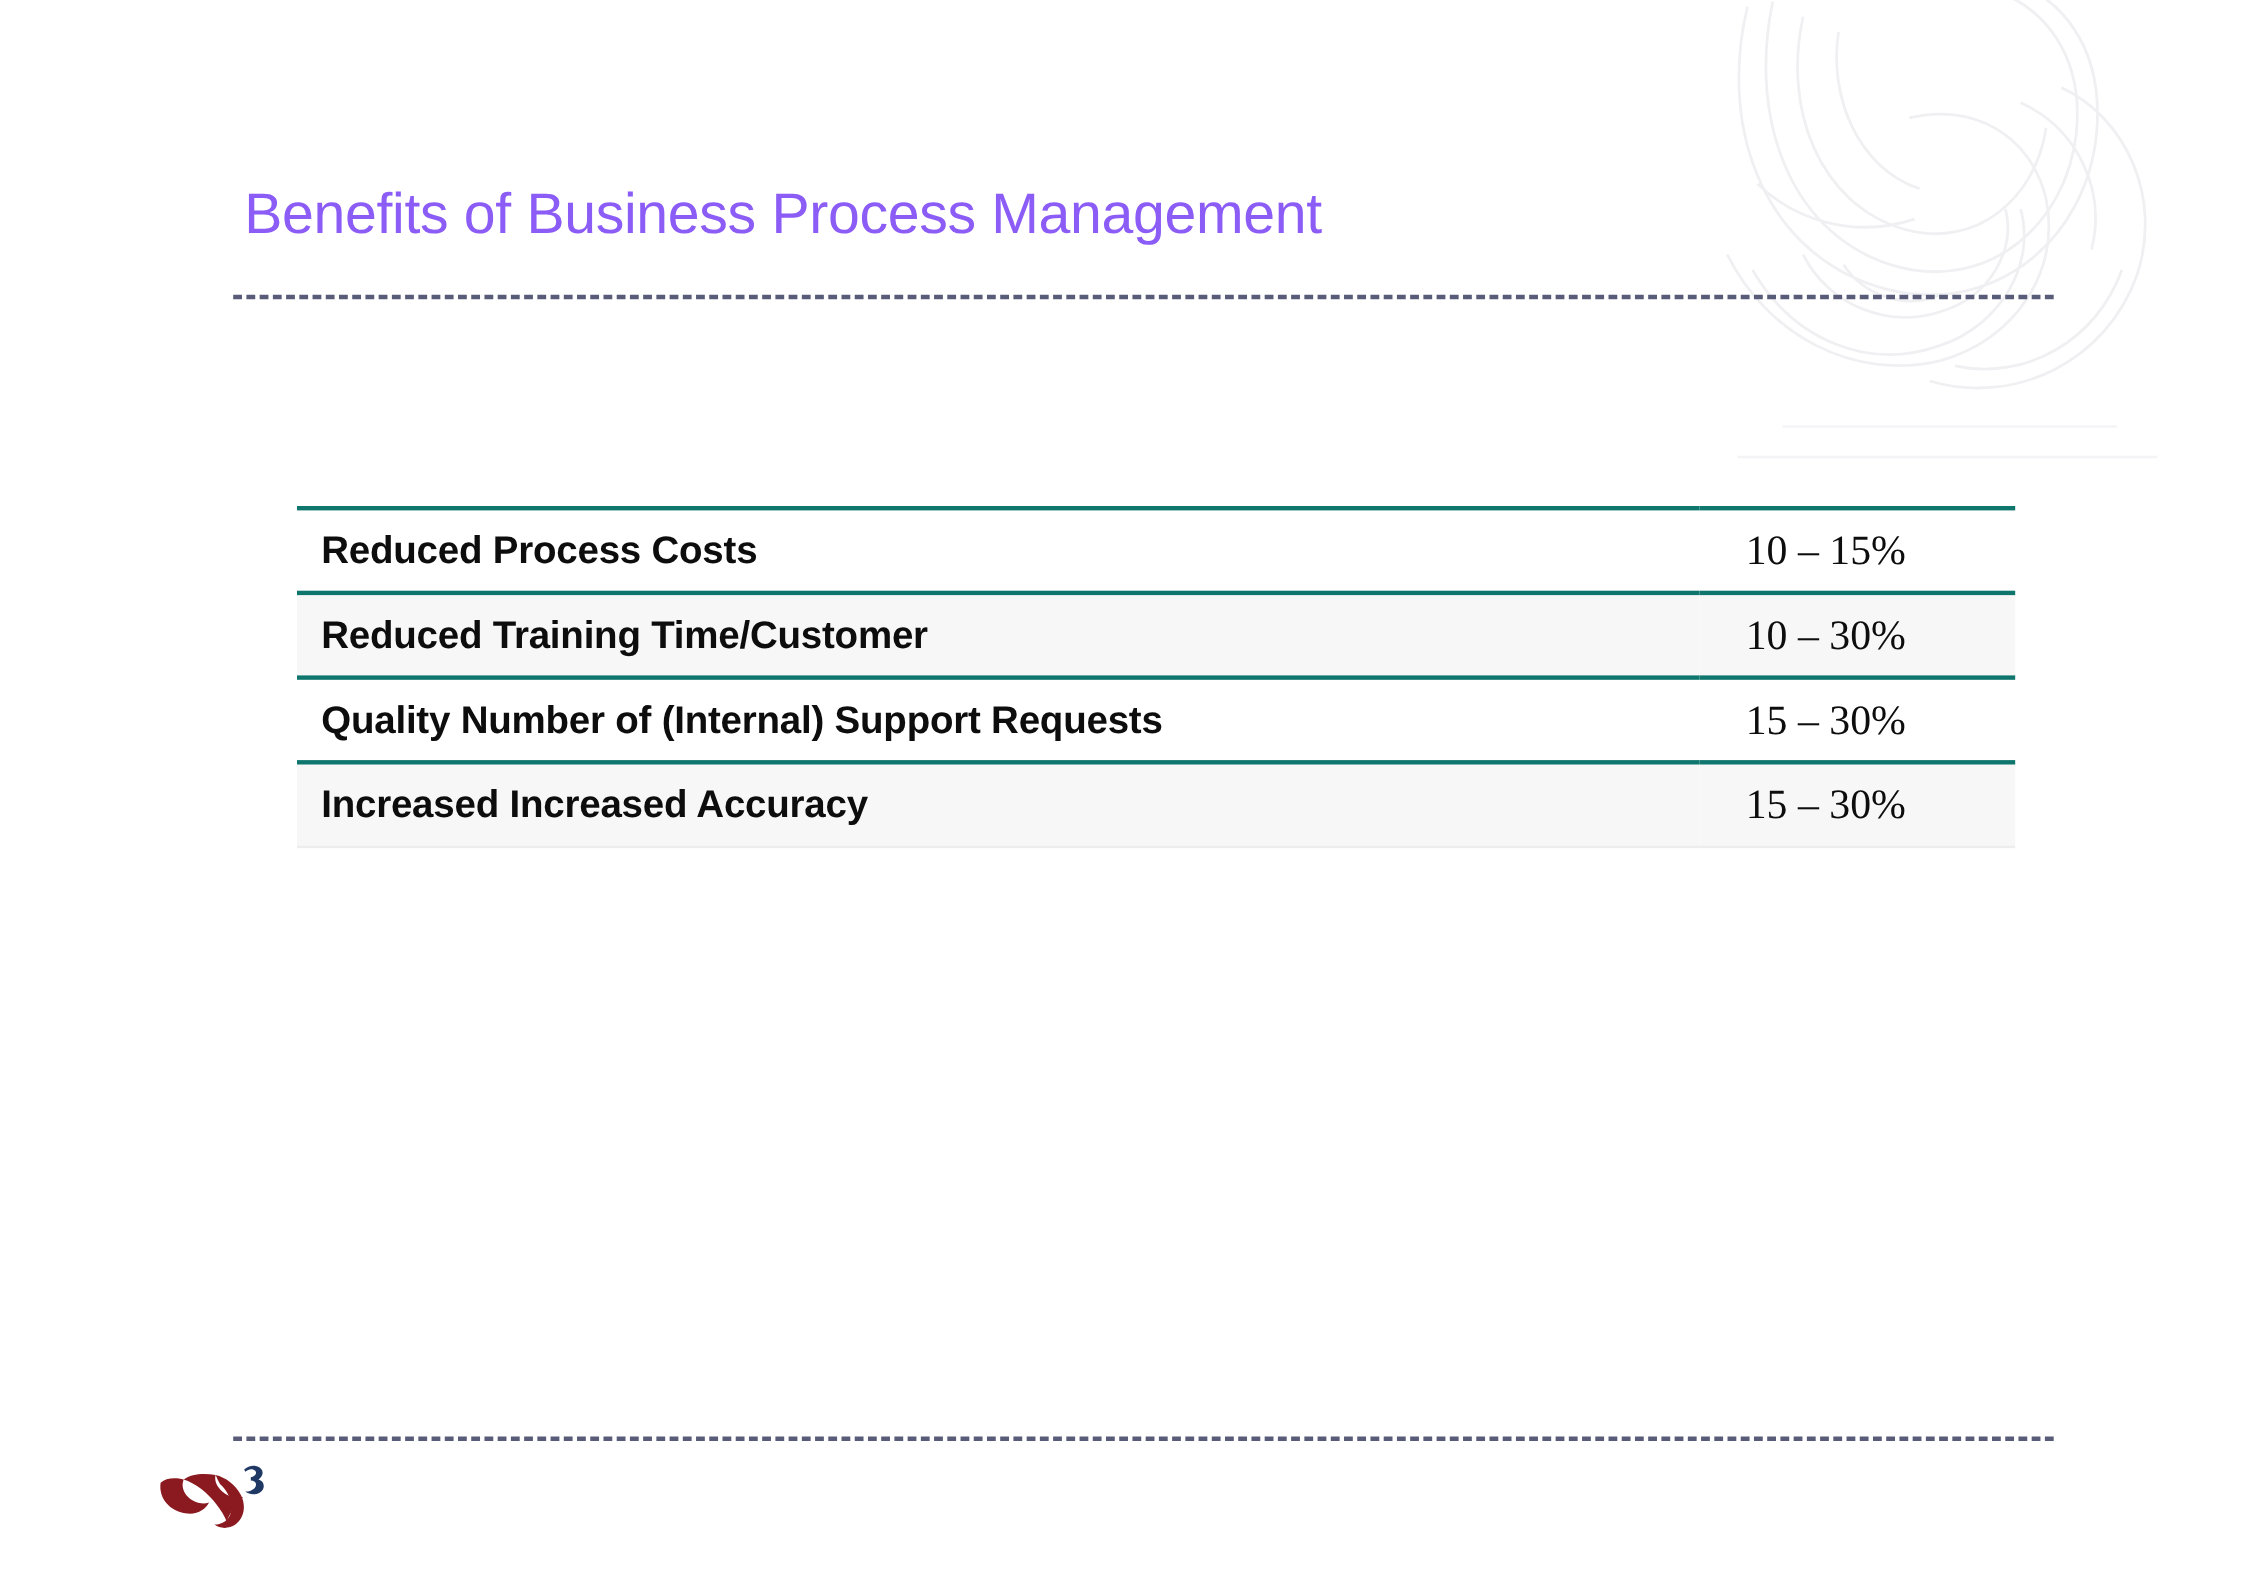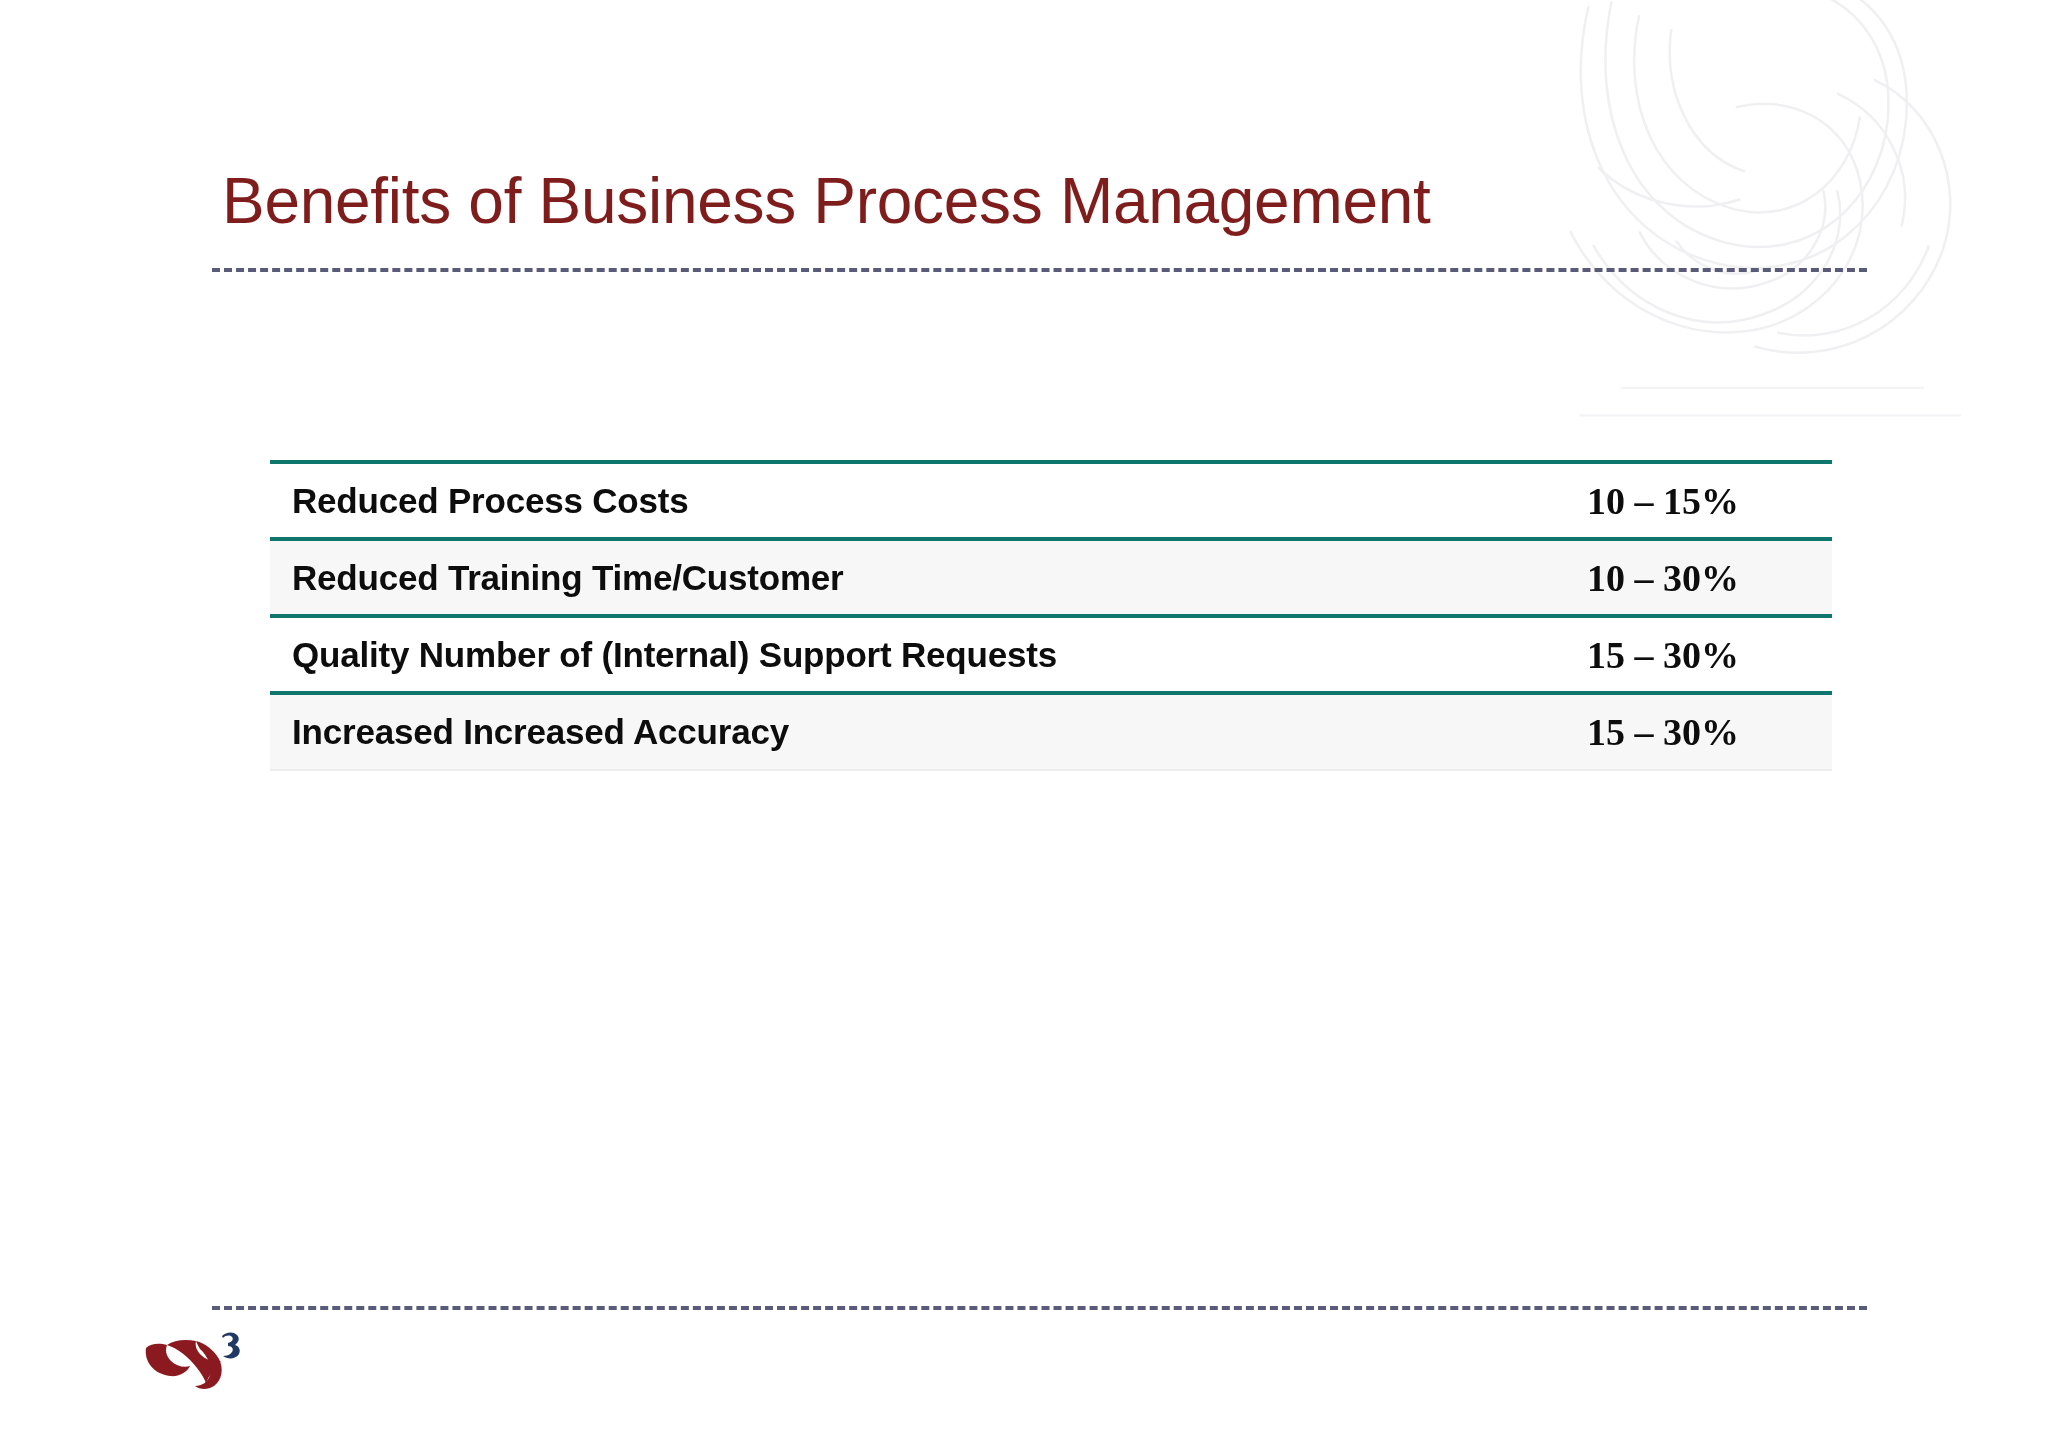--- a/index.html
+++ b/index.html
@@ -33,23 +33,23 @@
     opacity: 0.75;
     pointer-events: none;
   }
   .watermark svg { display:block; width:100%; height:100%; }
 
   
   .title {
     position: absolute;
     left: 222px;
     top: 168px;
-    font-size: 64px;
+    font-size: 52px;
     font-weight: 300;
-    color: #7f1d1d;
+    color: #8b5cf6;
     letter-spacing: -0.3px;
     line-height: 1.05;
     white-space: nowrap;
   }
 
   
   .rule-top {
     position: absolute;
     left: 212px;
     top: 268px;
@@ -96,21 +96,21 @@
     color: #0d0d0d;
     letter-spacing: -0.2px;
     white-space: nowrap;
   }
   td.benefit-value {
     width: 275px;
     padding-right: 12px;
     text-align: left;
     font-family: "Liberation Serif", serif;
     font-size: 38px;
-    font-weight: 700;
+    font-weight: 400;
     color: #0d0d0d;
     white-space: nowrap;
   }
   td.benefit-value .v-inner {
     display: inline-block;
     padding-left: 42px;
   }
 
   
   .footer-logo {

